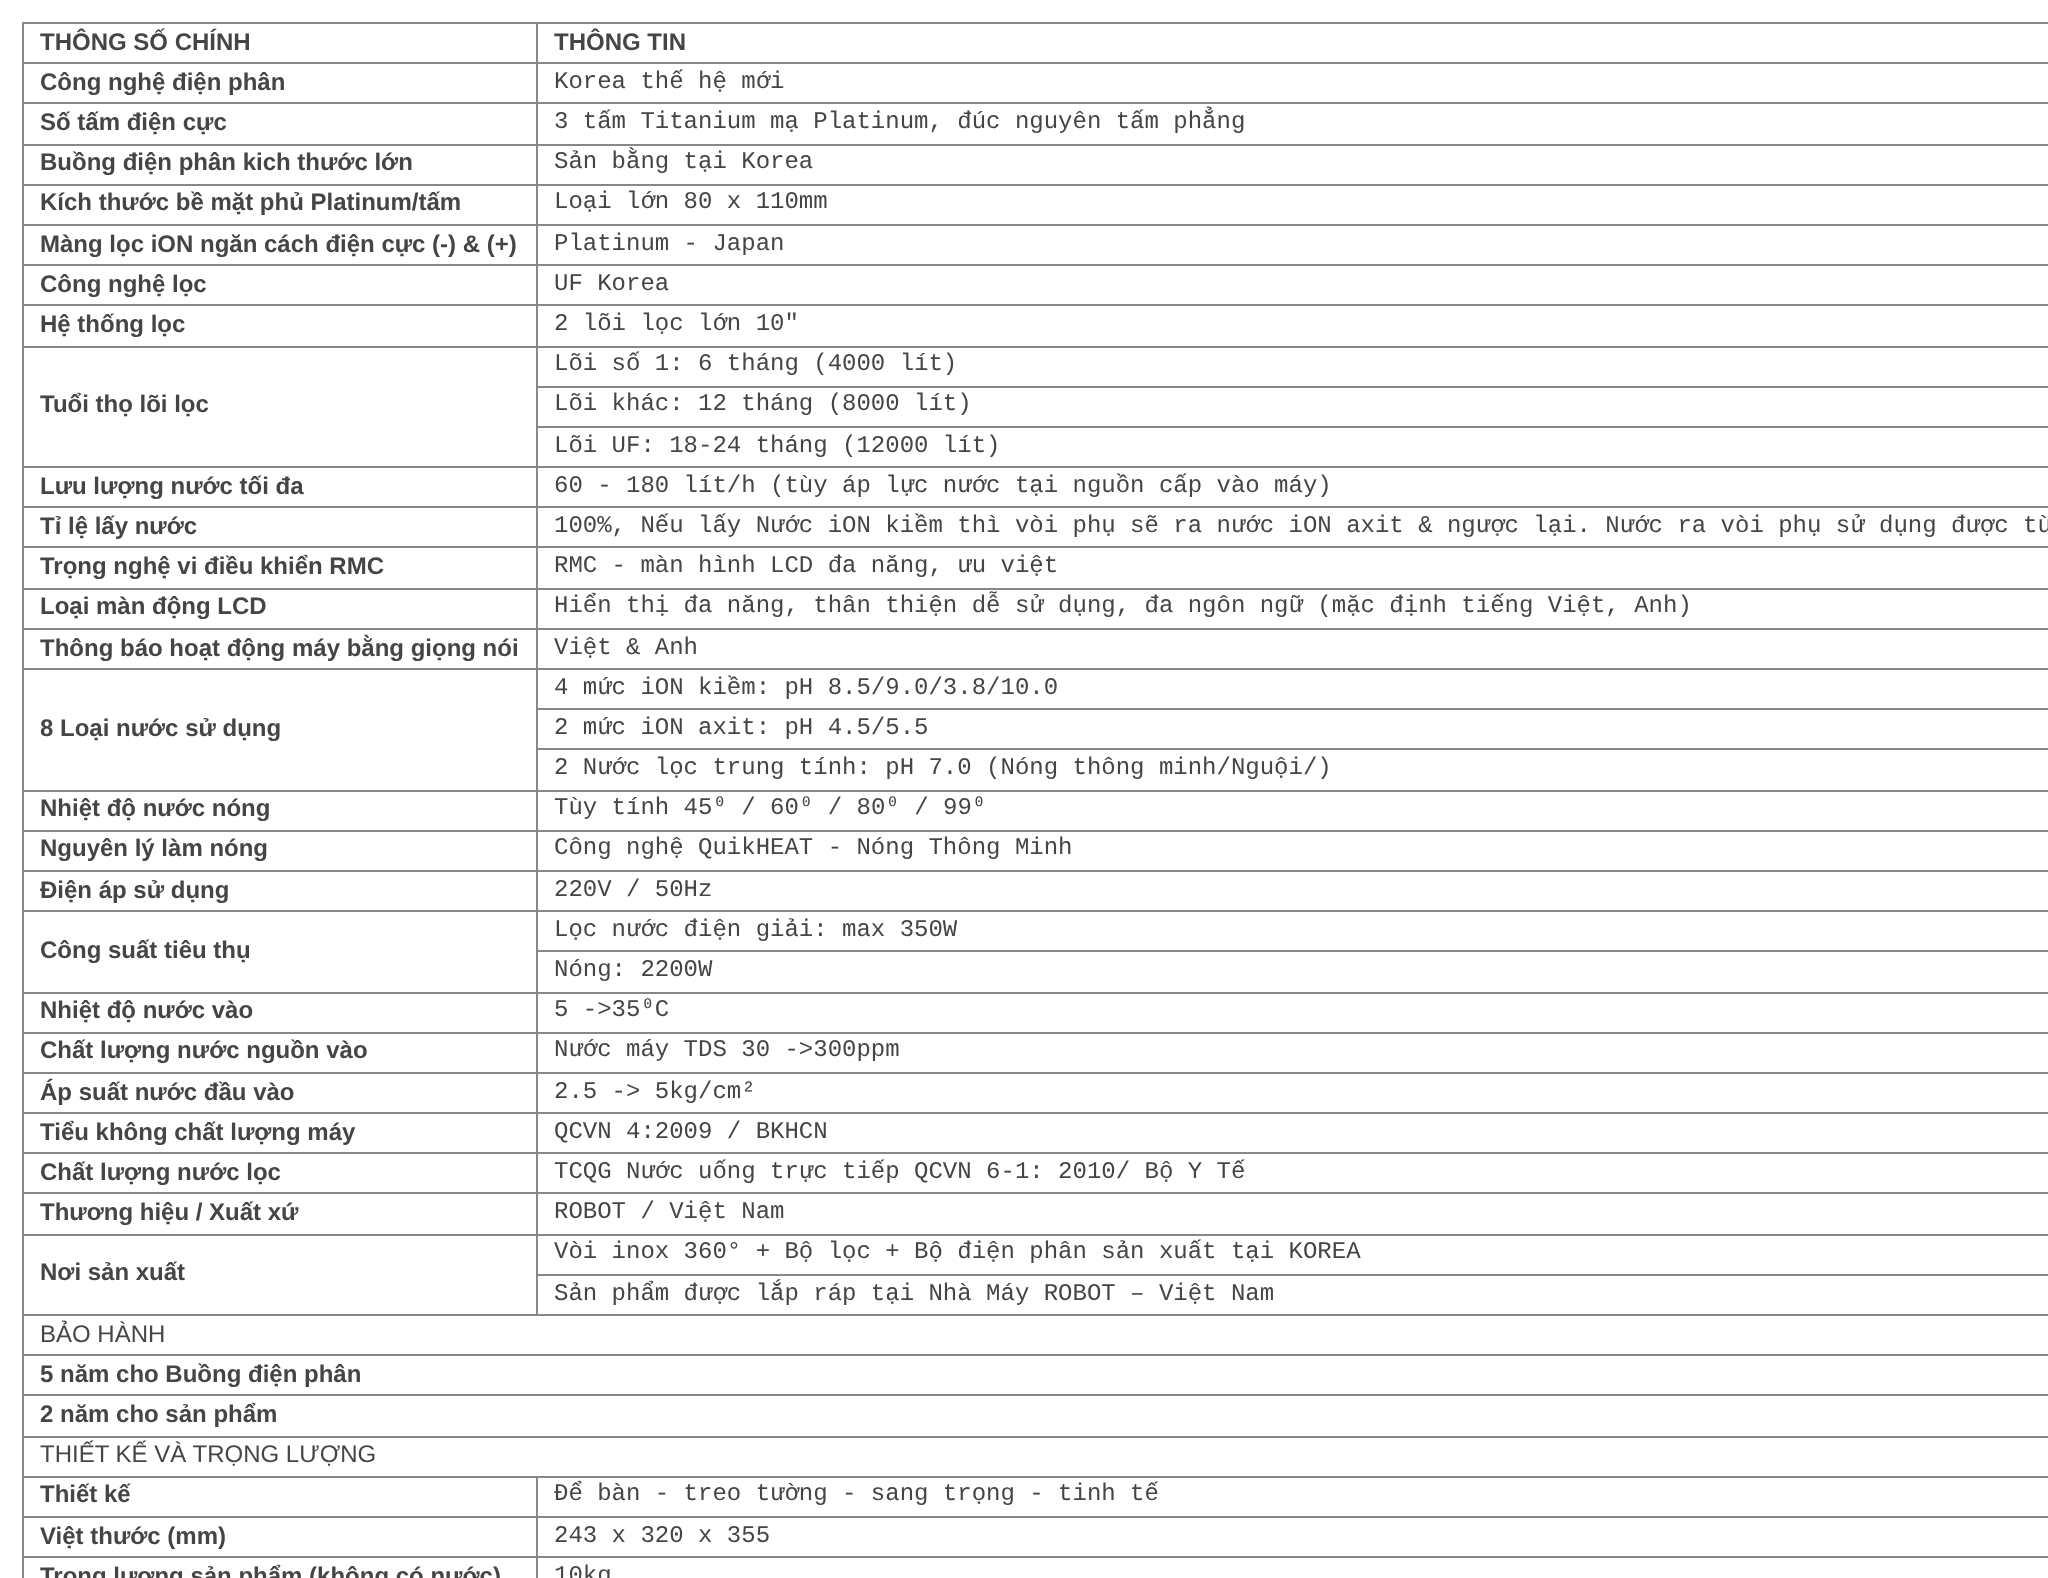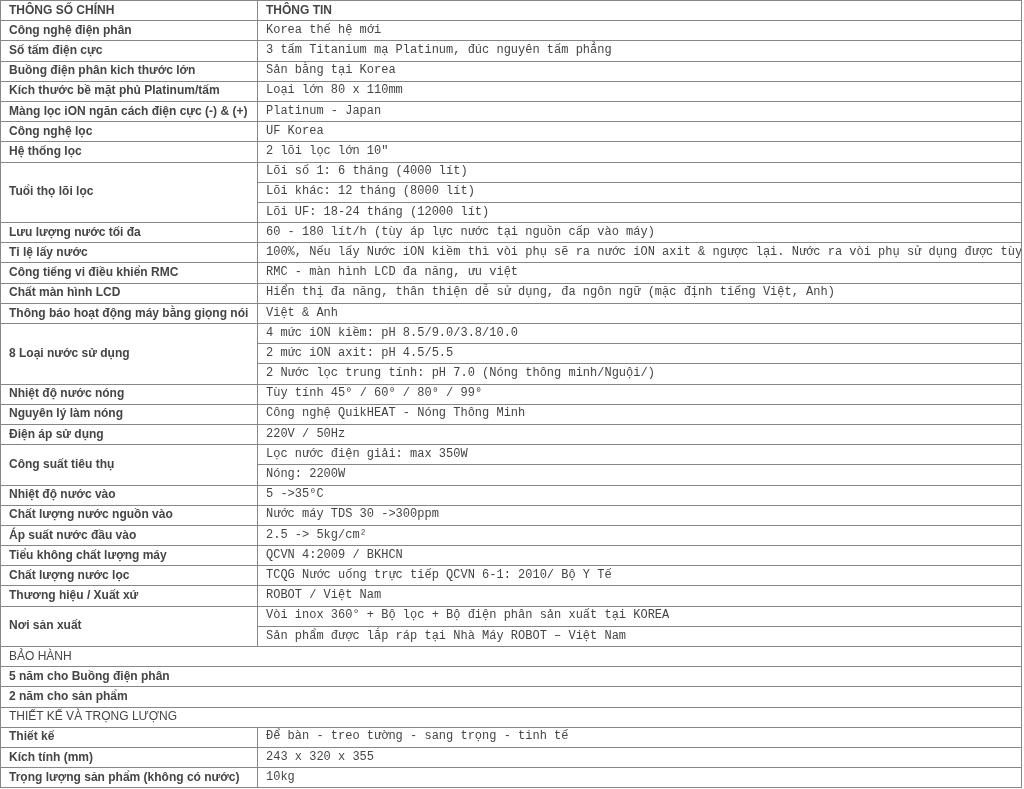--- a/index.html
+++ b/index.html
@@ -6,21 +6,21 @@
     margin: 0;
     padding: 0;
     background: #ffffff;
     font-family: "Liberation Sans", "DejaVu Sans", sans-serif;
   }
   .page {
     width: 1024px;
     height: 789px;
     background: #ffffff;
     box-sizing: border-box;
-    padding: 0;
+    padding: 11px;
   }
   table.spec {
     width: 1022px;
     border-collapse: collapse;
     table-layout: fixed;
     margin: 0;
   }
   table.spec td {
     border: 1px solid #878787;
     height: 19.2px;
@@ -103,25 +103,25 @@
 
   <tr>
     <td class="lbl">Lưu lượng nước tối đa</td>
     <td class="val">60 - 180 lít/h (tùy áp lực nước tại nguồn cấp vào máy)</td>
   </tr>
   <tr>
     <td class="lbl">Tỉ lệ lấy nước</td>
     <td class="val">100%, Nếu lấy Nước iON kiềm thì vòi phụ sẽ ra nước iON axit &amp; ngược lại. Nước ra vòi phụ sử dụng được tùy nhu cầu công năng (không uống)</td>
   </tr>
   <tr>
-    <td class="lbl">Công tiếng vi điều khiển RMC</td>
+    <td class="lbl">Trọng nghệ vi điều khiển RMC</td>
     <td class="val">RMC - màn hình LCD đa năng, ưu việt</td>
   </tr>
   <tr>
-    <td class="lbl">Chất màn hình LCD</td>
+    <td class="lbl">Loại màn động LCD</td>
     <td class="val">Hiển thị đa năng, thân thiện dễ sử dụng, đa ngôn ngữ (mặc định tiếng Việt, Anh)</td>
   </tr>
   <tr>
     <td class="lbl">Thông báo hoạt động máy bằng giọng nói</td>
     <td class="val">Việt &amp; Anh</td>
   </tr>
 
   <tr>
     <td class="lbl" rowspan="3">8 Loại nước sử dụng</td>
     <td class="val">4 mức iON kiềm: pH 8.5/9.0/3.8/10.0</td>
@@ -198,21 +198,21 @@
   </tr>
   <tr>
     <td class="sec" colspan="2">THIẾT KẾ VÀ TRỌNG LƯỢNG</td>
   </tr>
 
   <tr>
     <td class="lbl">Thiết kế</td>
     <td class="val">Để bàn - treo tường - sang trọng - tinh tế</td>
   </tr>
   <tr>
-    <td class="lbl">Kích tính (mm)</td>
+    <td class="lbl">Việt thước (mm)</td>
     <td class="val">243 x 320 x 355</td>
   </tr>
   <tr>
     <td class="lbl">Trọng lượng sản phẩm (không có nước)</td>
     <td class="val">10kg</td>
   </tr>
 </tbody>
     </table>
 </div>
 

